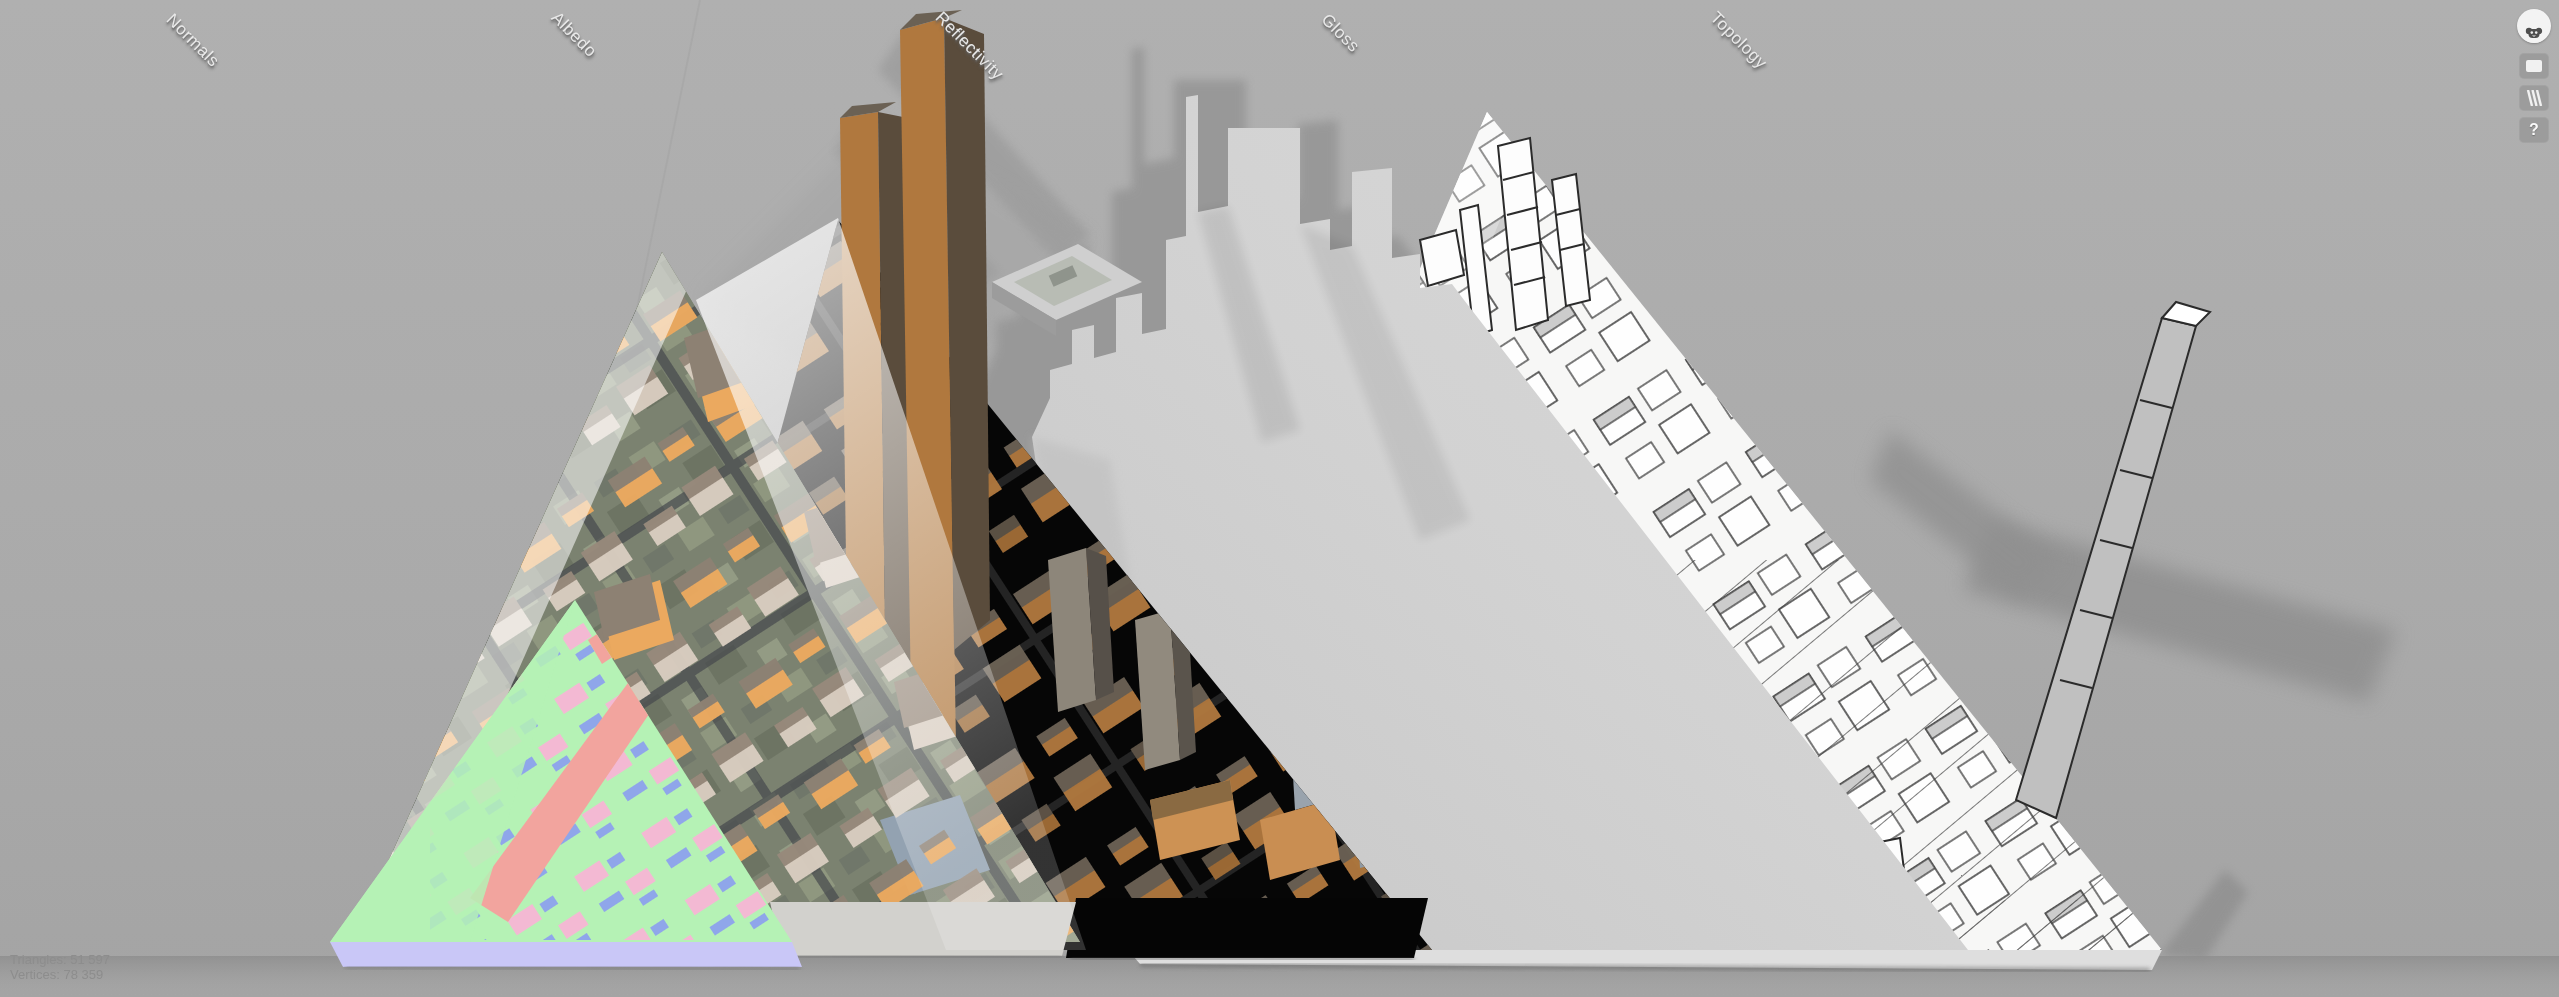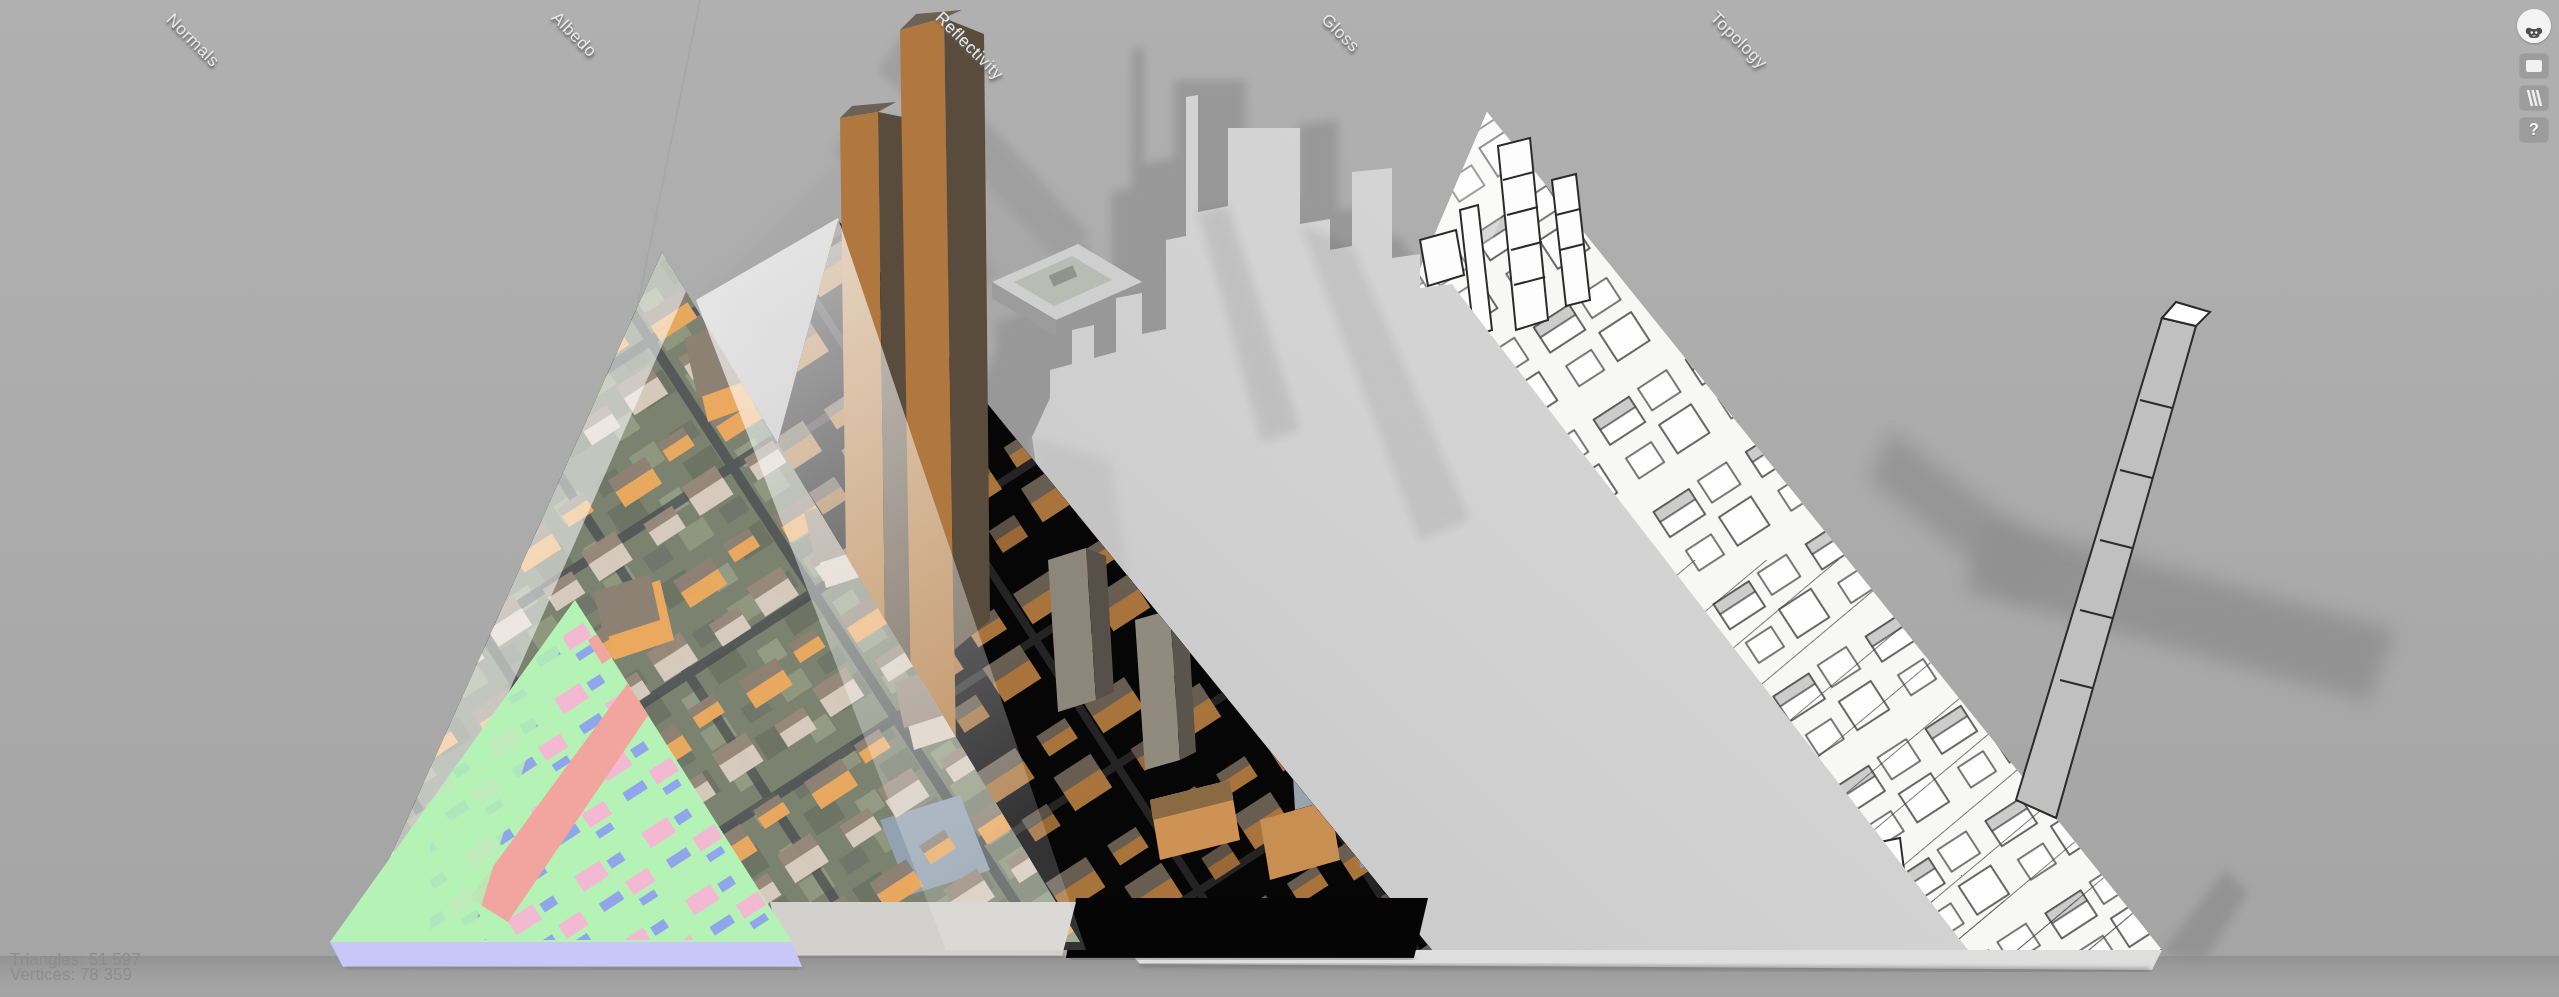--- a/index.html
+++ b/index.html
@@ -22,21 +22,21 @@
     font-size:17px;
     letter-spacing:.5px;
     color:#e9e9e9;
     text-shadow:2px 2px 3px rgba(95,95,95,.95), 1px 1px 1px rgba(120,120,120,.7);
     white-space:nowrap;
     pointer-events:none;
   }
   
   #stats{
     position:absolute;left:10px;top:953px;
-    font-size:17px;line-height:14.5px;color:#8d8d8d;
+    font-size:13px;line-height:14.5px;color:#8d8d8d;
     pointer-events:none;
   }
   
   #toolbar{
     position:absolute;right:7px;top:9px;width:36px;
     display:flex;flex-direction:column;align-items:center;gap:6px;
   }
   .tb-logo{
     width:34px;height:34px;border-radius:50%;
     background:#f3f3f3;

